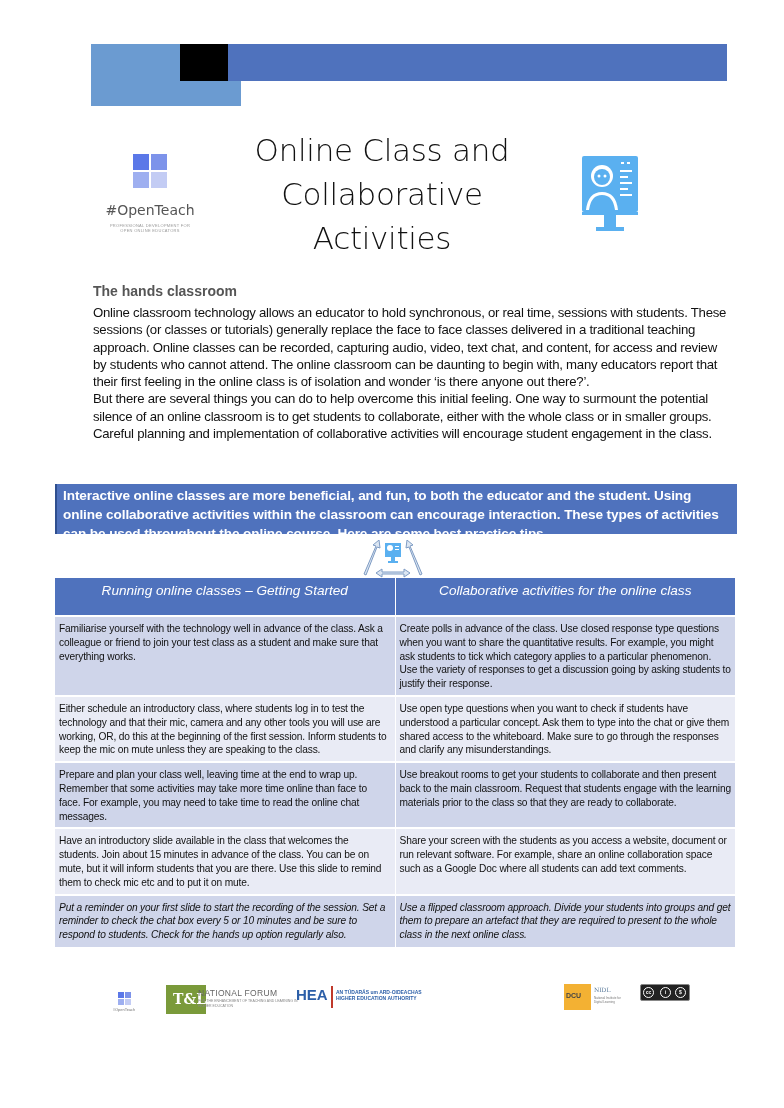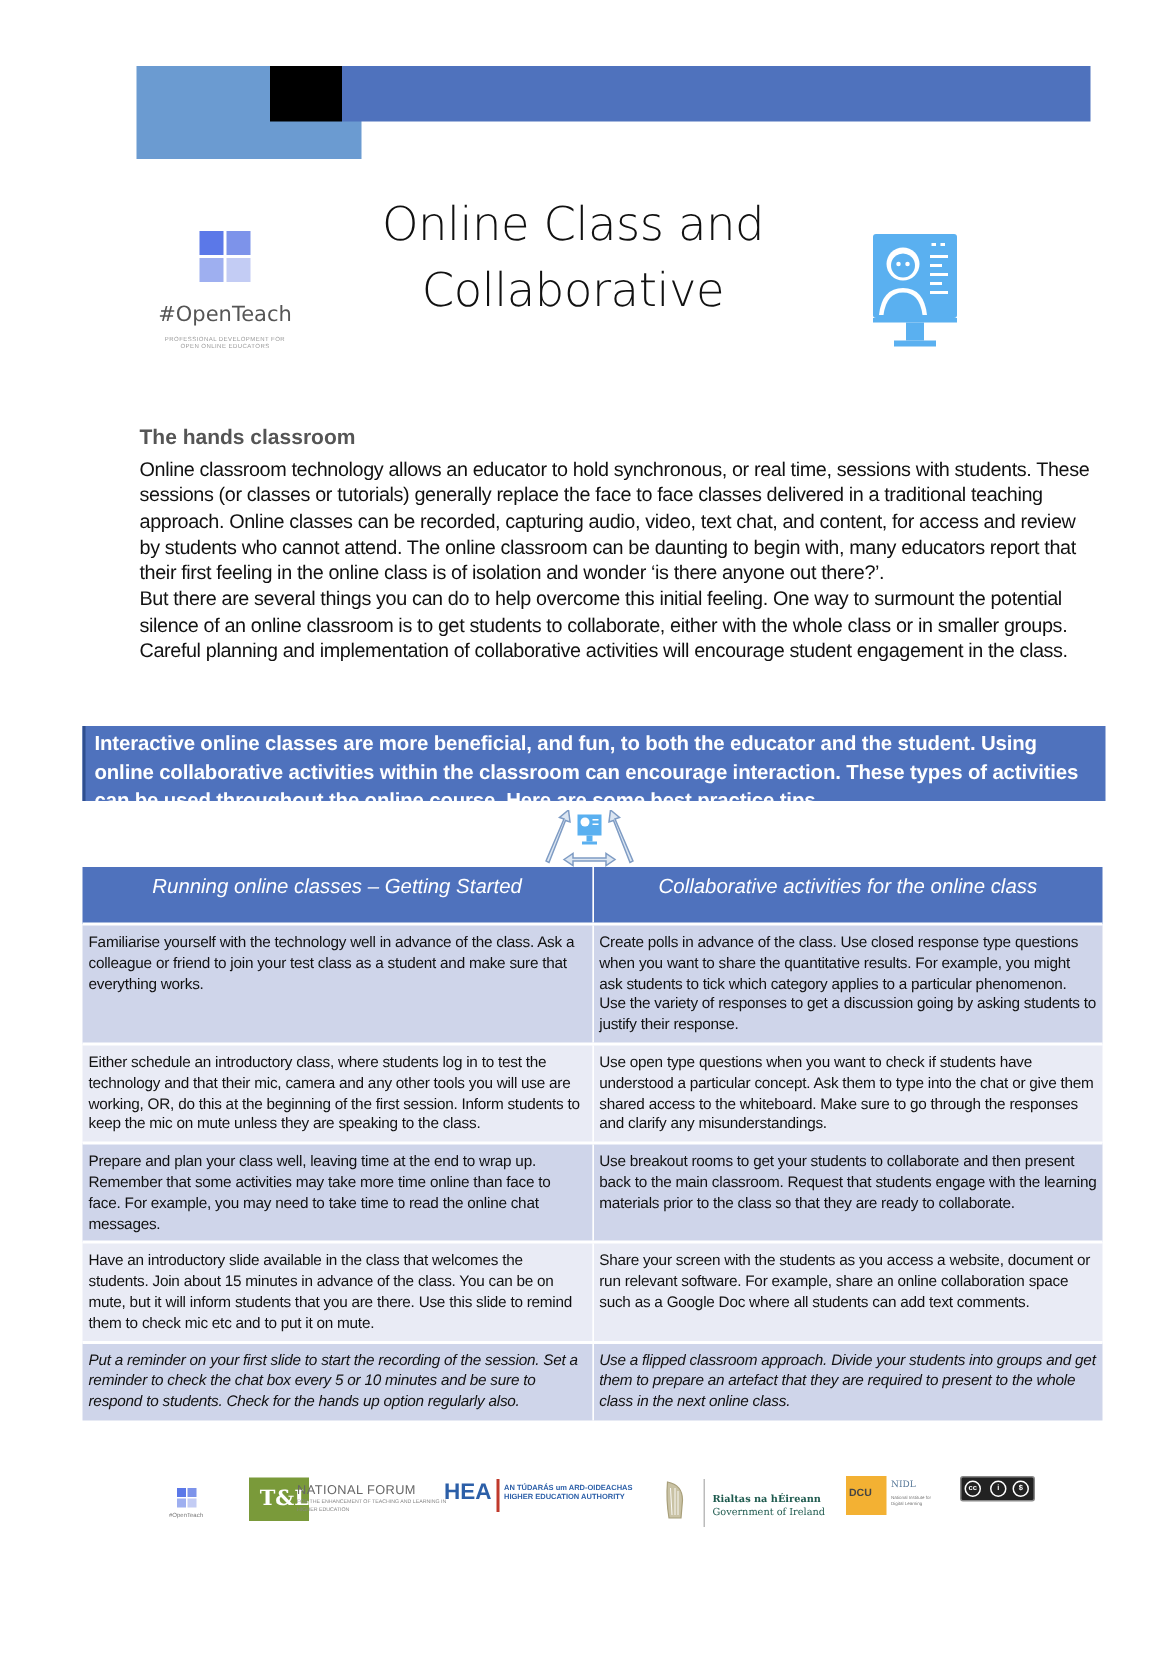--- a/index.html
+++ b/index.html
@@ -83,20 +83,21 @@
       <span class="g3"></span>
       <span class="g4"></span>
   </div>
   <div class="name">#OpenTeach</div>
   <div class="tag">PROFESSIONAL DEVELOPMENT FOR OPEN ONLINE EDUCATORS</div>
 </div>
 
 <div class="title">
   <div>Online Class and</div>
   <div>Collaborative</div>
+  <div>Activities</div>
 </div>
 
 <div class="teacher-icon">
   <svg width="60" height="86" viewBox="0 0 60 86">
     <rect x="2" y="4" width="56" height="56" rx="2" fill="#5ab0f0"></rect>
     <rect x="6" y="10" width="48" height="44" fill="#fff" opacity="0.0"></rect>
     <circle cx="22" cy="24" r="11" fill="#fff"></circle>
     <circle cx="22" cy="25" r="8" fill="#5ab0f0"></circle>
     <circle cx="19" cy="24" r="1.5" fill="#fff"></circle>
     <circle cx="25" cy="24" r="1.5" fill="#fff"></circle>
@@ -191,31 +192,20 @@
 
   <div class="fl fl-hea">
     <div class="hea">HEA</div>
     <div class="bar"></div>
     <div class="sub">
       <div>AN TÚDARÁS um ARD-OIDEACHAS</div>
       <div>HIGHER EDUCATION AUTHORITY</div>
     </div>
   </div>
 
-  <div class="fl fl-gov">
-    <svg class="harp" viewBox="0 0 16 28" width="16" height="28">
-      <path d="M3 2 Q13 4 13 14 L12 26 L4 26 Q2 14 3 2 Z" fill="#c9c2a4" stroke="#a89f7a" stroke-width="0.8"></path>
-      <line x1="5" y1="6" x2="6" y2="24" stroke="#fff" stroke-width="0.6"></line>
-      <line x1="8" y1="6" x2="8" y2="24" stroke="#fff" stroke-width="0.6"></line>
-      <line x1="10" y1="8" x2="10" y2="24" stroke="#fff" stroke-width="0.6"></line>
-    </svg>
-    <div class="divider"></div>
-    <div class="t1">Rialtas na hÉireann</div>
-    <div class="t2">Government of Ireland</div>
-  </div>
 
   <div class="fl fl-dcu">
     <div class="dcu">DCU</div>
     <div class="nidl">NIDL</div>
     <div class="sub">National Institute for Digital Learning</div>
   </div>
 
   <div class="fl fl-cc">
     <span style="left:2px">cc</span>
     <span style="left:19px">i</span>

